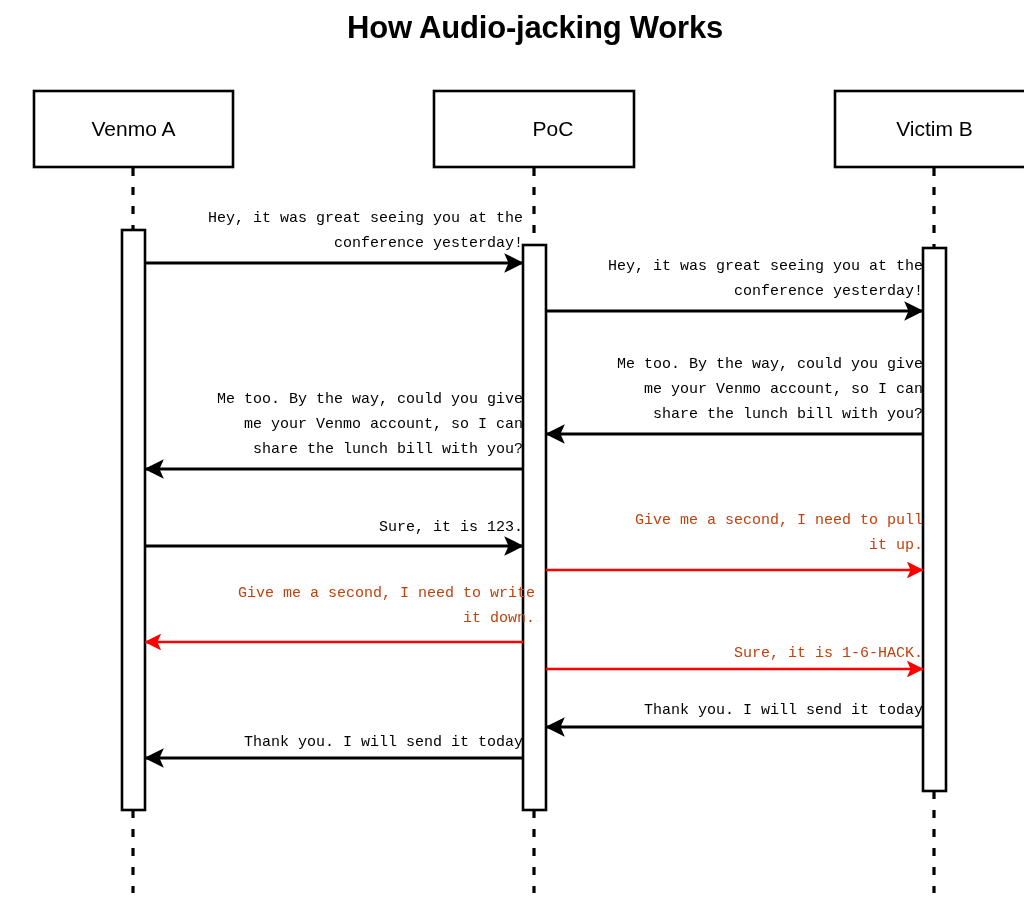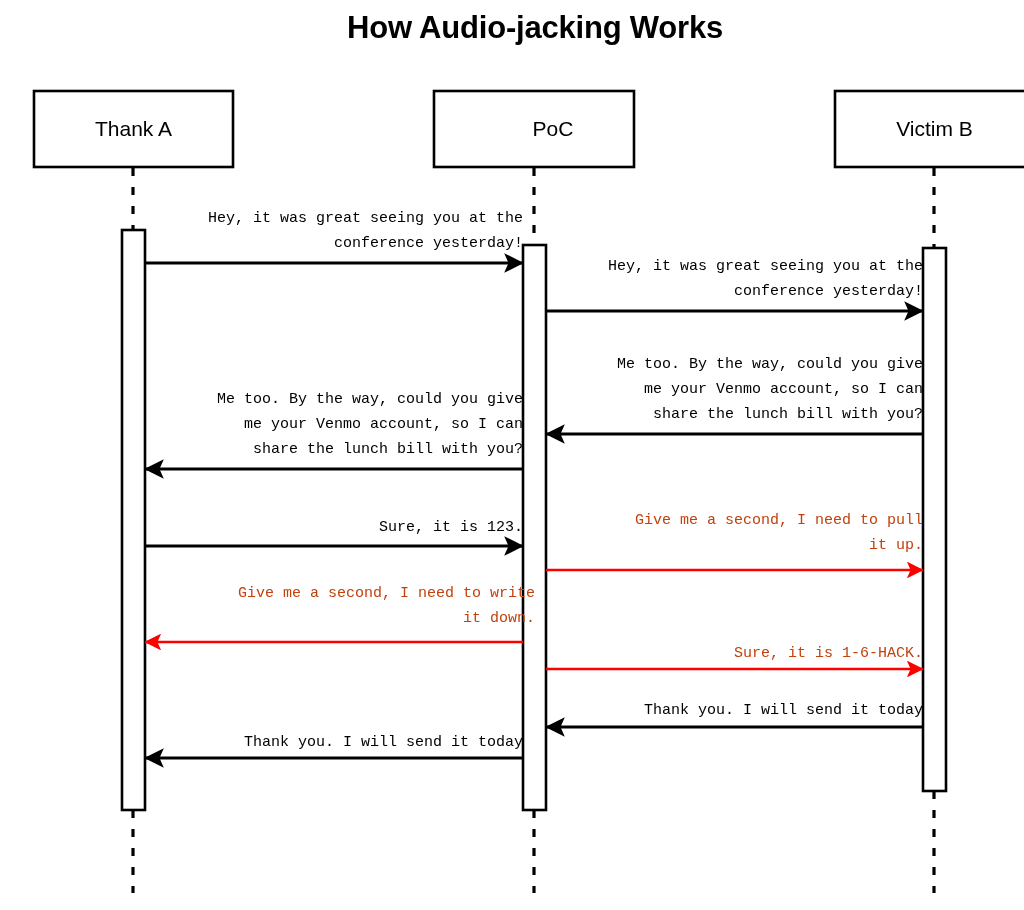--- a/index.html
+++ b/index.html
@@ -92,21 +92,21 @@
         <line x1="122" y1="546" x2="500" y2="546" stroke="#000000" stroke-width="2.8" marker-end="url(#arrow-black)"></line>
         <line x1="523" y1="570" x2="900" y2="570" stroke="#ff0000" stroke-width="2.4" marker-end="url(#arrow-red)"></line>
         <line x1="500" y1="642" x2="122" y2="642" stroke="#ff0000" stroke-width="2.4" marker-end="url(#arrow-red)"></line>
         <line x1="523" y1="669" x2="900" y2="669" stroke="#ff0000" stroke-width="2.4" marker-end="url(#arrow-red)"></line>
         <line x1="900" y1="727" x2="523" y2="727" stroke="#000000" stroke-width="2.8" marker-end="url(#arrow-black)"></line>
         <line x1="500" y1="758" x2="122" y2="758" stroke="#000000" stroke-width="2.8" marker-end="url(#arrow-black)"></line>
       </g>
   </svg>
 
   <div id="text-layer">
-      <div class="actor-box-label" style="left: 10px; top: 90px; width: 201px; height: 78px;">Thank A</div>
+      <div class="actor-box-label" style="left: 10px; top: 90px; width: 201px; height: 78px;">Venmo A</div>
       <div class="actor-box-label" style="left: 410px; top: 90px; width: 240px; height: 78px;">PoC</div>
       <div class="actor-box-label" style="left: 811px; top: 90px; width: 201px; height: 94px;">Victim B</div>
       <div class="msg-label black" style="left: 122px; top: 206px; width: 378px;">Hey, it was great seeing you at the
 conference yesterday!</div>
       <div class="msg-label black" style="left: 523px; top: 254px; width: 377px;">Hey, it was great seeing you at the
 conference yesterday!</div>
       <div class="msg-label black" style="left: 523px; top: 352px; width: 377px;">Me too.  By the way, could you give
 me your Venmo account, so I can
 share the lunch bill with you?</div>
       <div class="msg-label black" style="left: 122px; top: 387px; width: 378px;">Me too.  By the way, could you give

